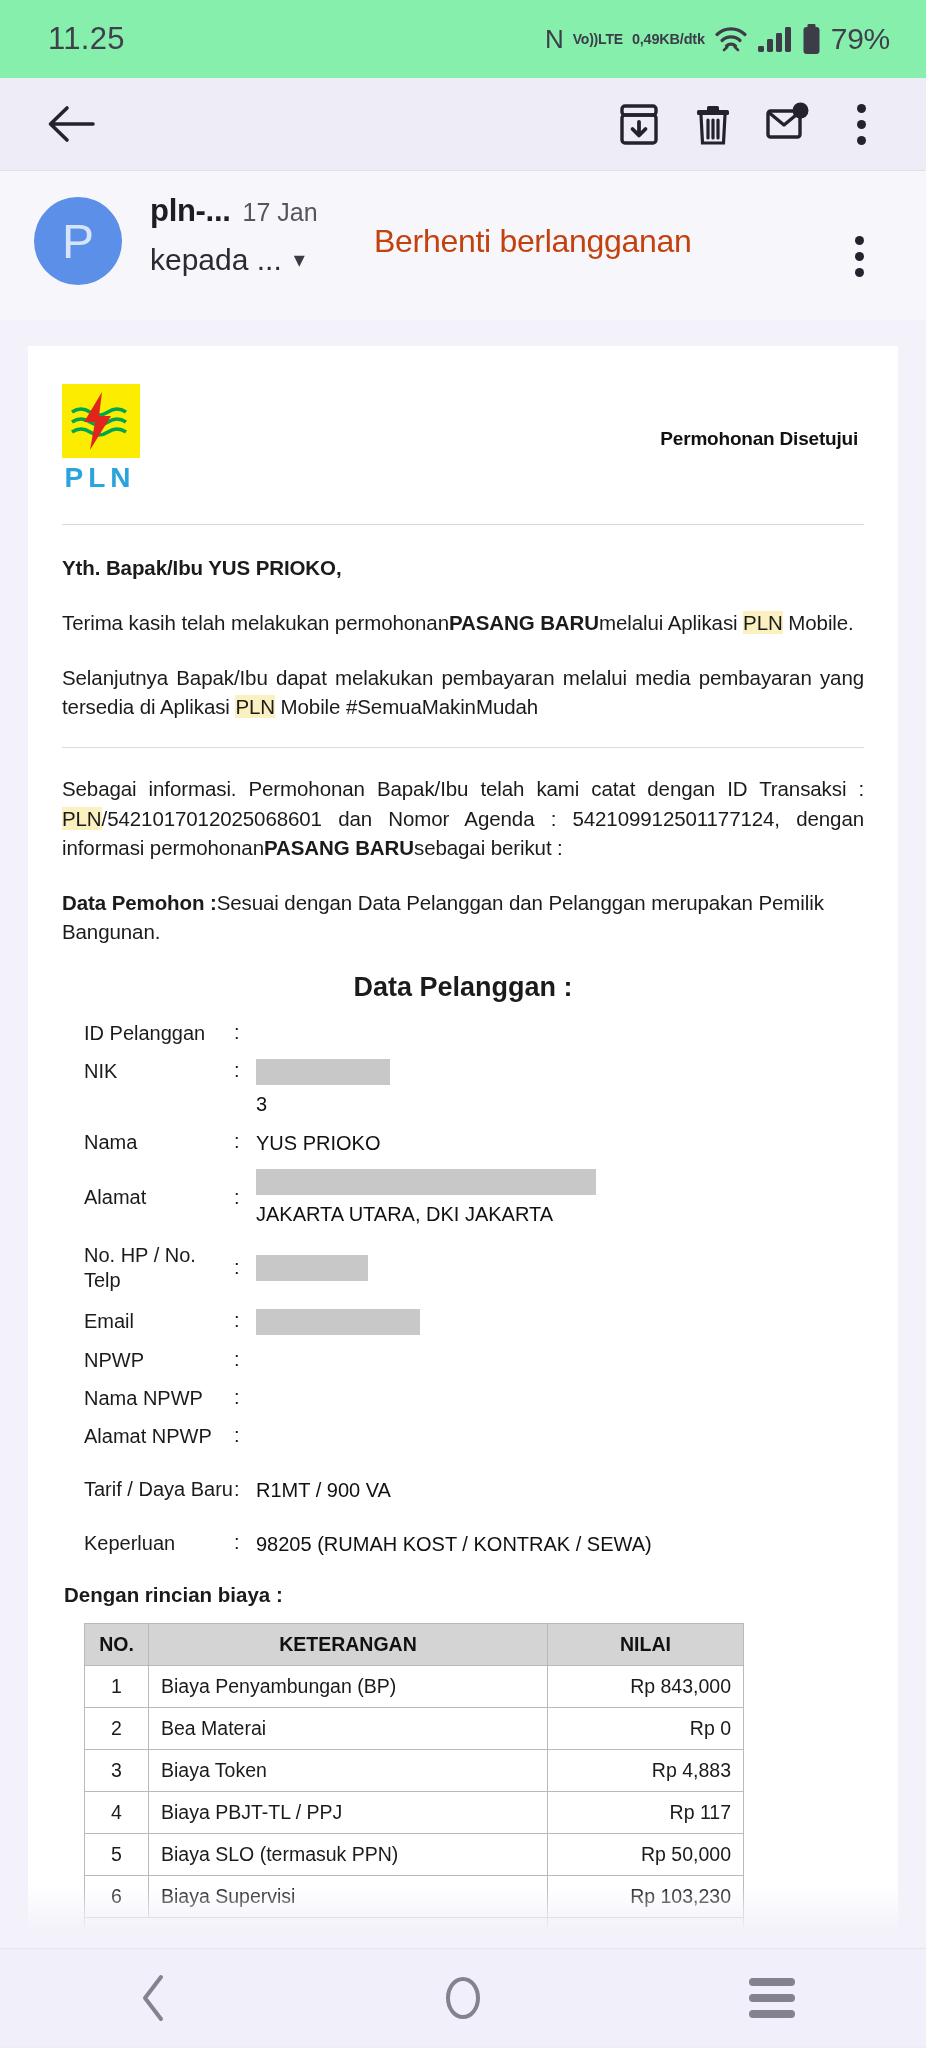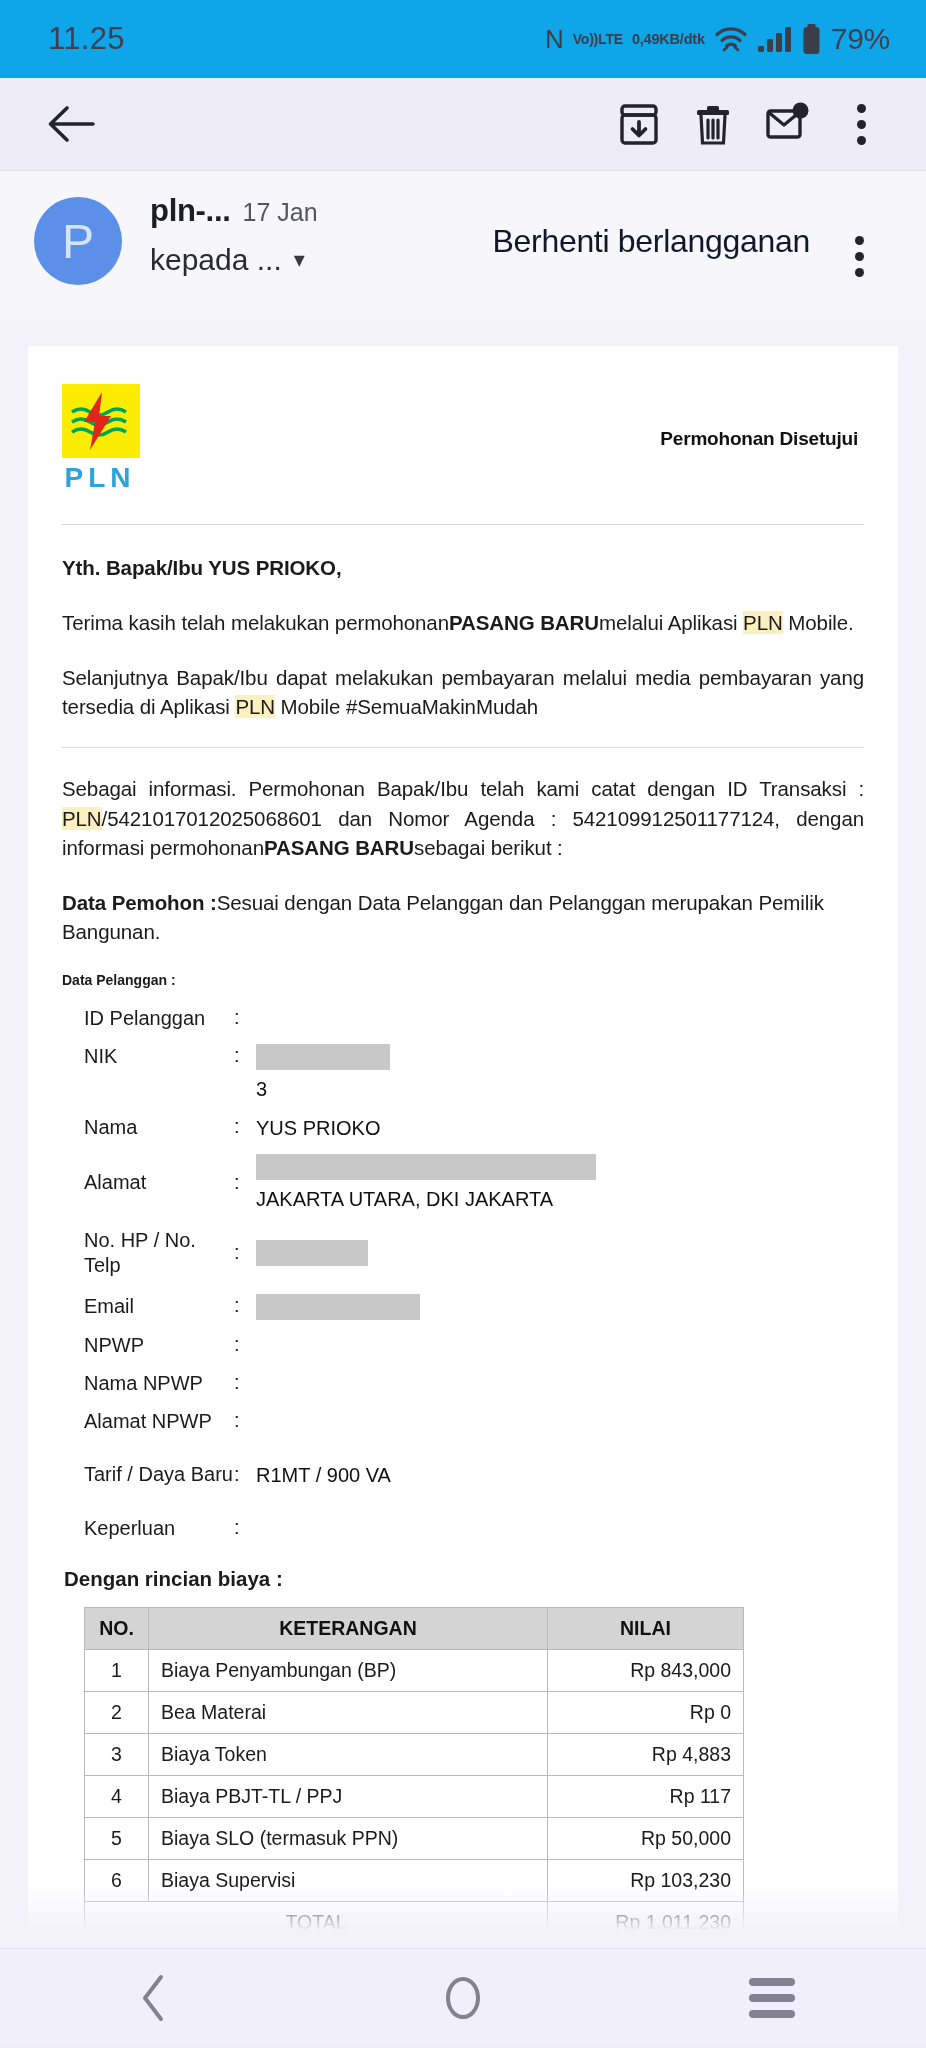--- a/index.html
+++ b/index.html
@@ -8,21 +8,21 @@
     font-family: "Liberation Sans", sans-serif;
     background: #eeecf6;
     overflow: hidden;
   }
   .phone { position: relative; width: 926px; height: 2048px; background: #eeecf6; }
 
   
   .statusbar {
     height: 78px; display: flex; align-items: center;
     justify-content: space-between; padding: 0 36px 0 48px;
-    color: #3d3d4a; background: #0ea5e9;
+    color: #3d3d4a; background: #86efac;
   }
   .clock { font-size: 31px; letter-spacing: .3px; color: #3f3f4d; }
   .status-right { display: flex; align-items: center; gap: 9px; }
   .nfc-icon { font-size: 26px; font-weight: 300; color: #3d3d4a; line-height: 1; }
   .volte { display: flex; flex-direction: row; align-items: center; line-height: 1.02; }
   .volte span { font-size: 14px; font-weight: 700; letter-spacing: -.2px; }
   .netspeed { display: flex; line-height: 1.02; }
   .netspeed span { font-size: 14.5px; font-weight: 600; letter-spacing: -.2px; }
   .wifi-icon, .signal-icon, .batt-icon { display: block; }
   .battpct { font-size: 30px; color: #3f3f4d; letter-spacing: -.3px; margin-left: 1px; }
@@ -49,22 +49,22 @@
     justify-content: center; flex: none; margin-top: 4px;
   }
   .sender-col { margin-left: 28px; width: 206px; flex: none; }
   .sender-line1 { display: flex; align-items: baseline; gap: 12px; }
   .sender-name { font-size: 31px; font-weight: 700; color: #1d1d26; letter-spacing: -.3px; }
   .sender-date { font-size: 25px; color: #55555f; }
   .sender-line2 { display: flex; align-items: center; gap: 12px; margin-top: 14px; }
   .recipient { font-size: 30px; color: #2a2a34; }
   .chev { font-size: 22px; color: #3a3a45; }
   .subject {
-    flex: 1; font-size: 32px; color: #0f172a; letter-spacing: -.3px;
-    padding: 30px 0 0 18px; line-height: 1.15; text-align: right;
+    flex: 1; font-size: 32px; color: #c2410c; letter-spacing: -.3px;
+    padding: 30px 0 0 18px; line-height: 1.15;
   }
   .hdr-kebab { margin: 26px 4px 0 12px; }
 
   
   .scrollarea { background: #f3f1fa; height: 1628px; overflow: hidden; position: relative; }
   .doc {
     background: #ffffff; margin: 26px 28px 0 28px; padding: 38px 34px 0 34px;
     min-height: 1680px; color: #1b1b1b;
   }
   .doc-top { display: flex; align-items: center; justify-content: space-between; }
@@ -79,21 +79,21 @@
   .approved { font-size: 19px; font-weight: 700; color: #111; letter-spacing: -.2px; padding-right: 6px; }
   .rule { height: 1px; background: #d8d8d8; margin: 30px 0 28px 0; }
 
   .p { font-size: 20.5px; line-height: 1.42; color: #1b1b1b; margin-bottom: 26px; letter-spacing: -.1px; }
   .p.just { text-align: justify; }
   .b { font-weight: 700; }
   .hl { background: #fbf0c0; }
 
   .rule2 { height: 1px; background: #dcdcdc; margin: 14px 0 26px 0; }
 
-  .section-title { font-size: 14px; font-weight: 700; margin: 4px 0 18px 0; }
+  .section-title { font-size: 27px; font-weight: 700; margin: 4px 0 18px 0; text-align: center; }
 
   
   .fields { margin: 0 0 0 22px; }
   .frow { display: flex; align-items: flex-start; margin-bottom: 13px; }
   .flabel { width: 150px; flex: none; font-size: 20px; color: #1b1b1b; line-height: 1.25; }
   .fcolon { width: 22px; flex: none; font-size: 20px; }
   .fval { font-size: 20px; color: #111; line-height: 1.3; }
   .redact { display: block; background: #c8c8c8; height: 26px; }
   .frow.tall { min-height: 56px; align-items: center; }
   .alamat-val { display: flex; flex-direction: column; gap: 6px; }
@@ -319,20 +319,21 @@
             <div class="fval"></div>
           </div>
           <div class="frow tall">
             <div class="flabel">Tarif / Daya Baru</div>
             <div class="fcolon">:</div>
             <div class="fval">R1MT / 900 VA</div>
           </div>
           <div class="frow">
             <div class="flabel">Keperluan</div>
             <div class="fcolon">:</div>
+            <div class="fval">98205 (RUMAH KOST / KONTRAK / SEWA)</div>
           </div>
         </div>
 
       <div class="tbl-title">Dengan rincian biaya :</div>
 
       <table class="cost">
         <thead>
           <tr>
             <th class="c-no">NO.</th>
             <th class="c-ket">KETERANGAN</th>

